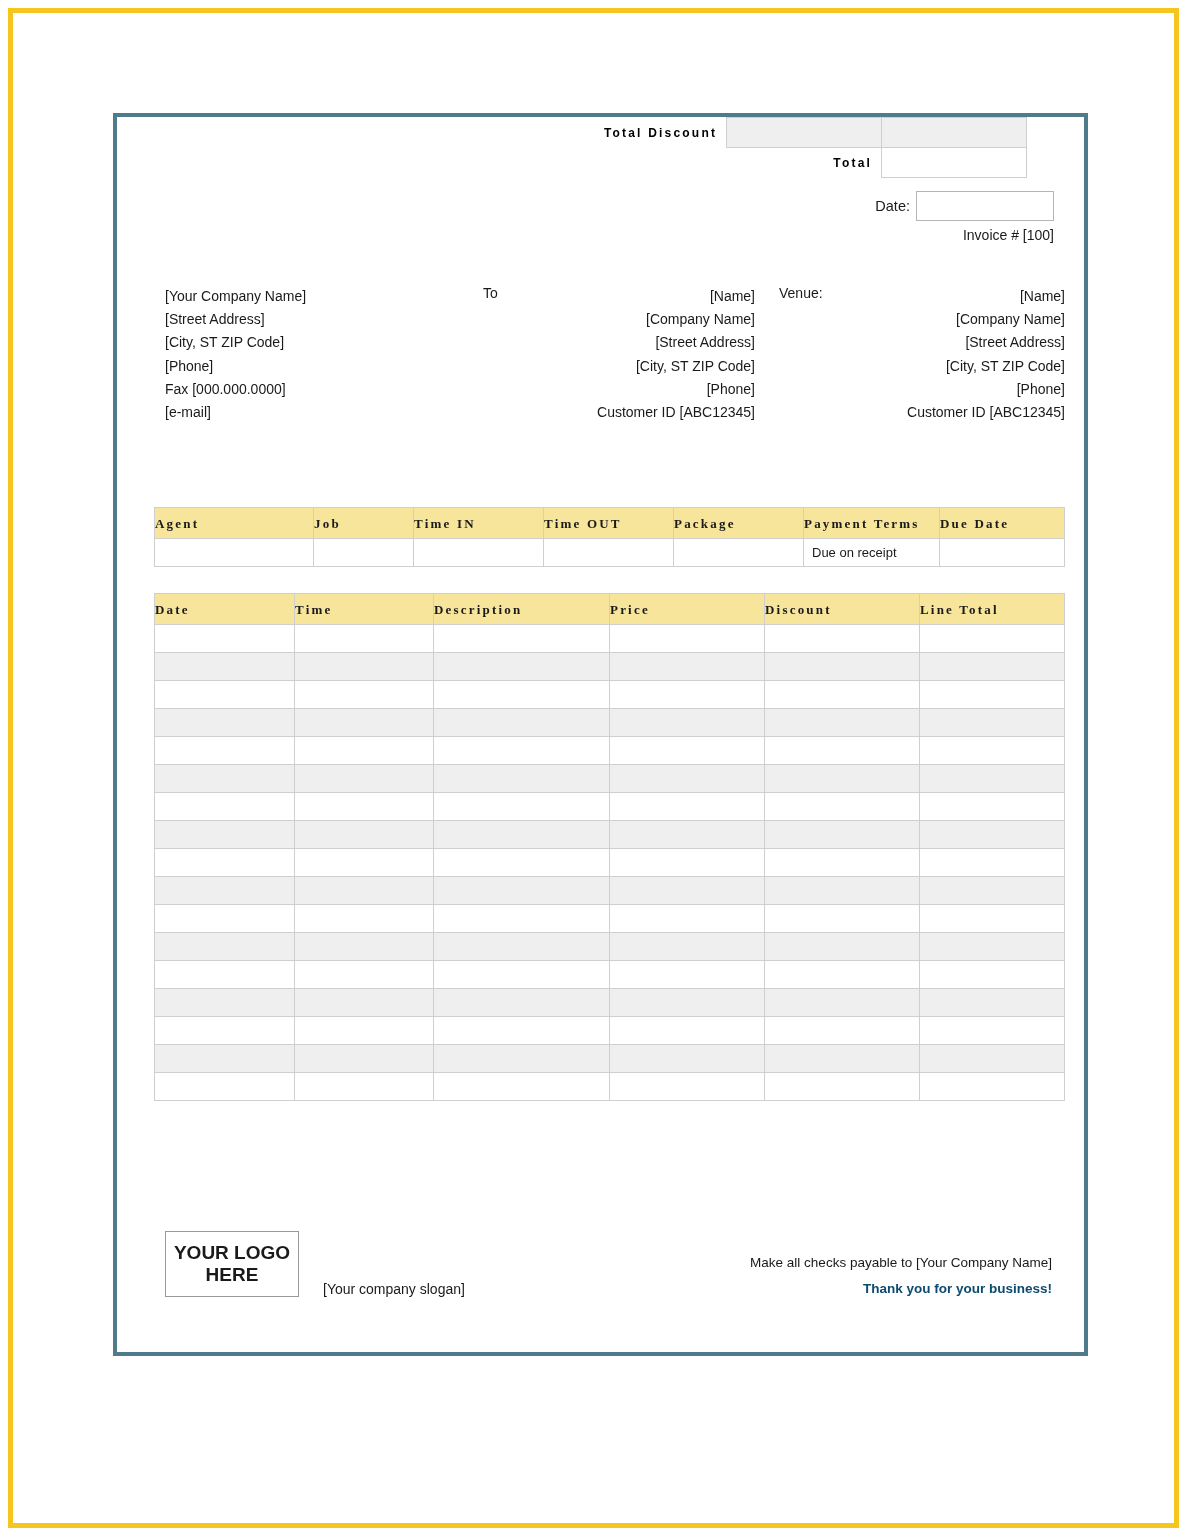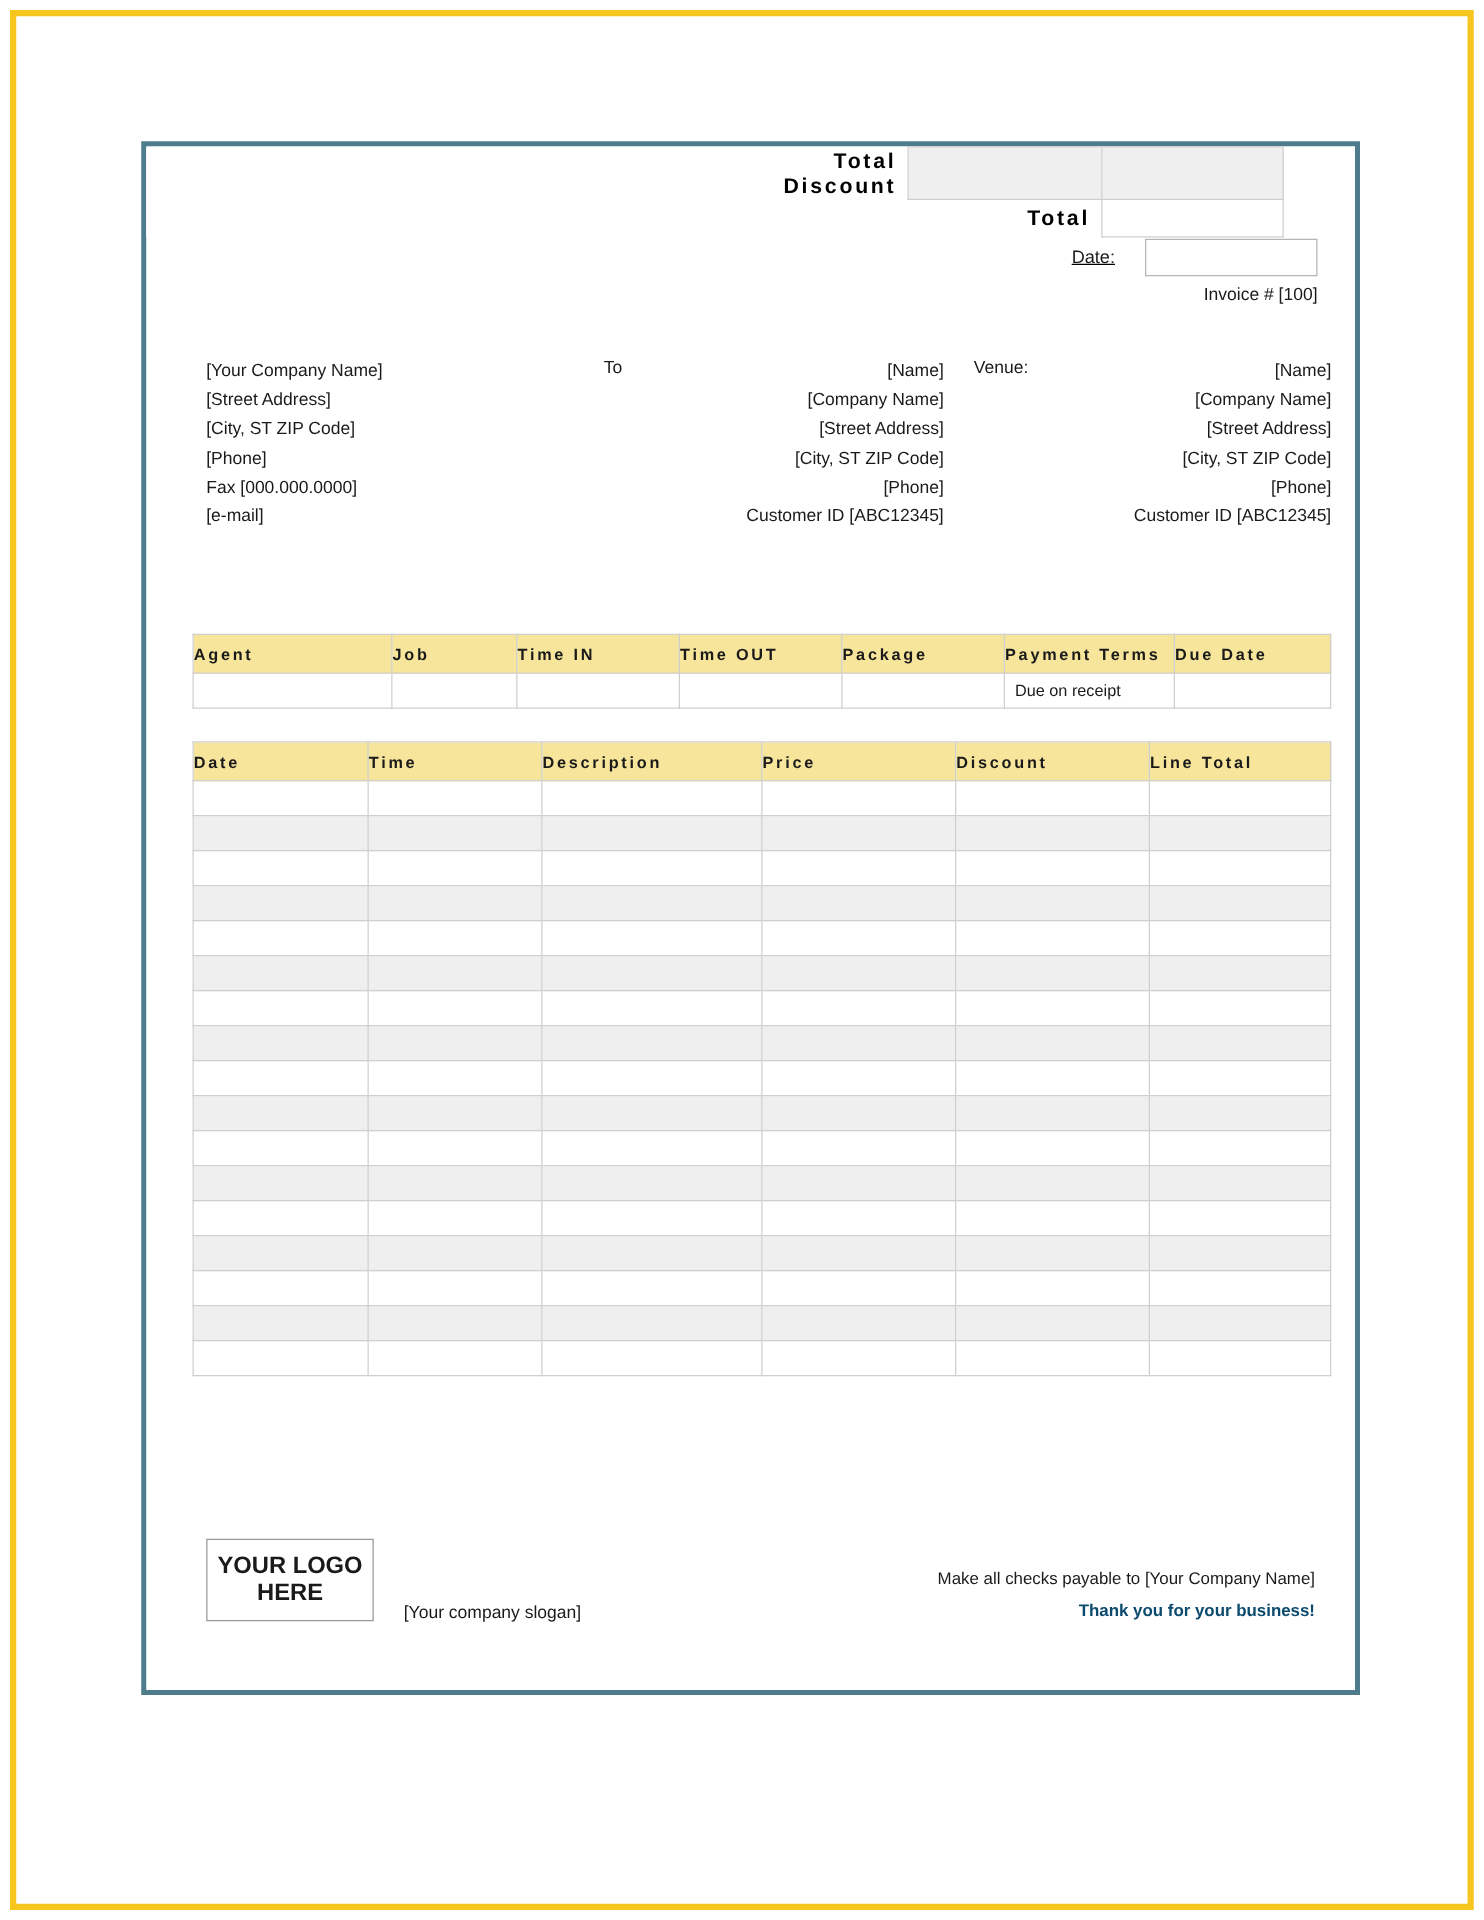--- a/index.html
+++ b/index.html
@@ -59,22 +59,21 @@
     font-weight: 400;
     white-space: nowrap;
   }
 
   #date-row {
     position: absolute;
     right: 30px;
     top: 74px;
     display: flex;
     align-items: center;
-    gap: 24px;
-    text-decoration: underline;
+    gap: 6px;
   }
   #date-label {
     font-size: 14.5px;
     color: #1a1a1a;
   }
   #date-box {
     width: 138px;
     height: 30px;
     border: 1px solid #b5b5b5;
     background: #ffffff;
@@ -130,40 +129,41 @@
   }
   .hdr {
     background: #F6E59B;
     font-weight: bold;
     letter-spacing: 2.2px;
     font-size: 13px;
     text-align: left;
     padding: 5px 9px 5px 9px;
     line-height: 15px;
     height: 30px;
+    font-family: Liberation Serif, serif;
   }
 
   
   #agent-table { top: 390px; width: 910px; }
   #agent-table td.body-cell { height: 27px; }
   #agent-table td.term-cell {
     padding-left: 8px;
     font-size: 13px;
     letter-spacing: 0;
     font-weight: normal;
   }
 
   
   #items-table { top: 476px; width: 910px; }
   #items-table td.item-cell { height: 27px; }
   tr.alt td { background: #efefef; }
 
   
   #totals-table { top: 972px; width: 910px; border-collapse: collapse; }
-  #totals-table td { border: 1px solid #cfcfcf; height: 27px; font-size: 17px; }
+  #totals-table td { border: 1px solid #cfcfcf; height: 27px; font-size: 12px; }
   td.tot-label {
     text-align: right;
     font-weight: bold;
     letter-spacing: 2.2px;
     padding-right: 9px;
     border: none !important;
     background: #ffffff;
   }
   td.tot-blank { border: none !important; background: #ffffff; }
   td.val-gray { background: #efefef; }

